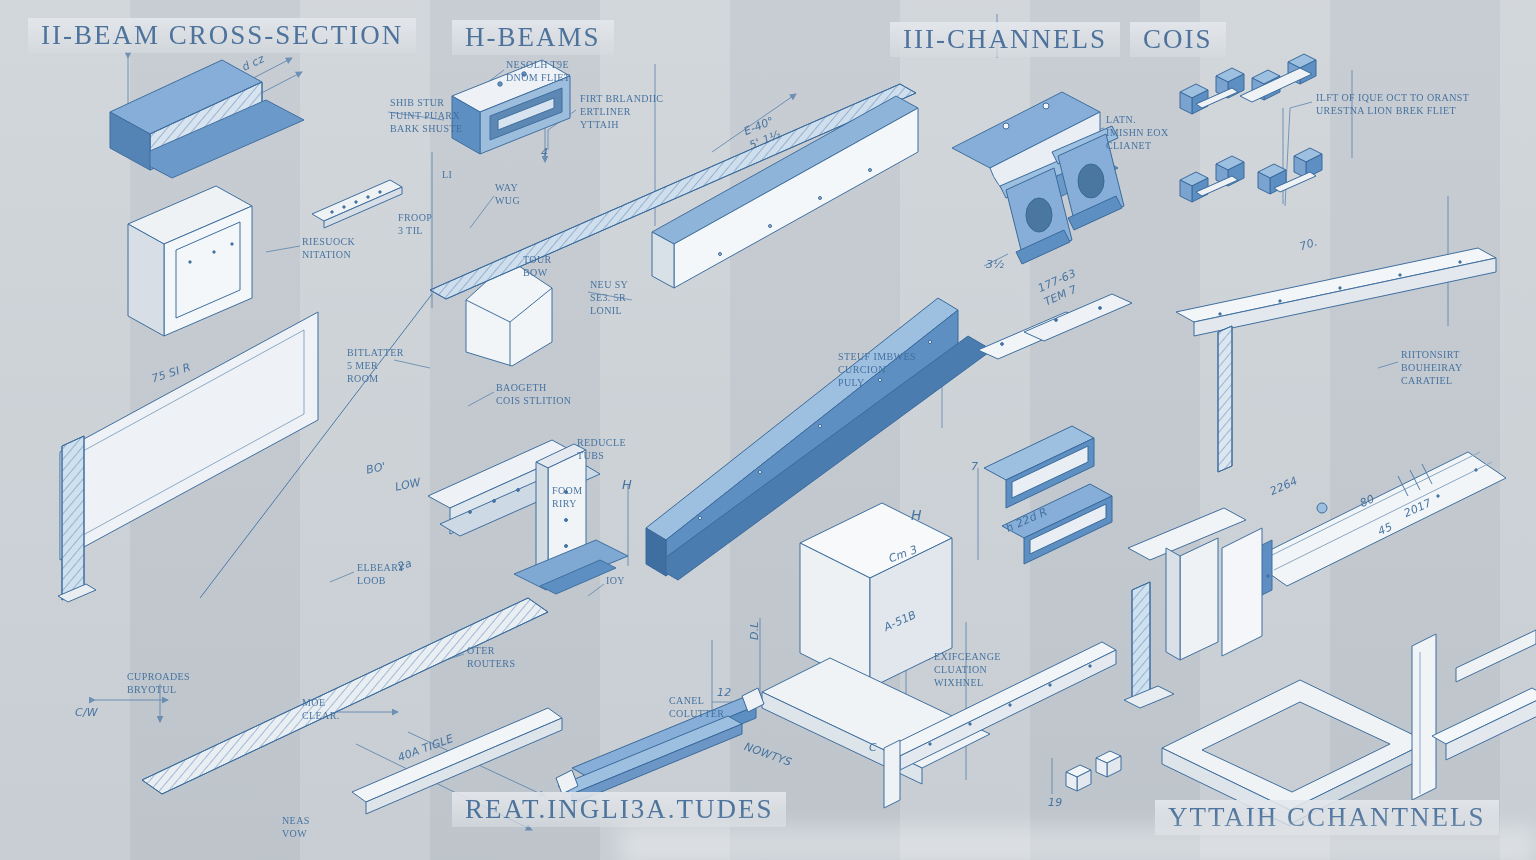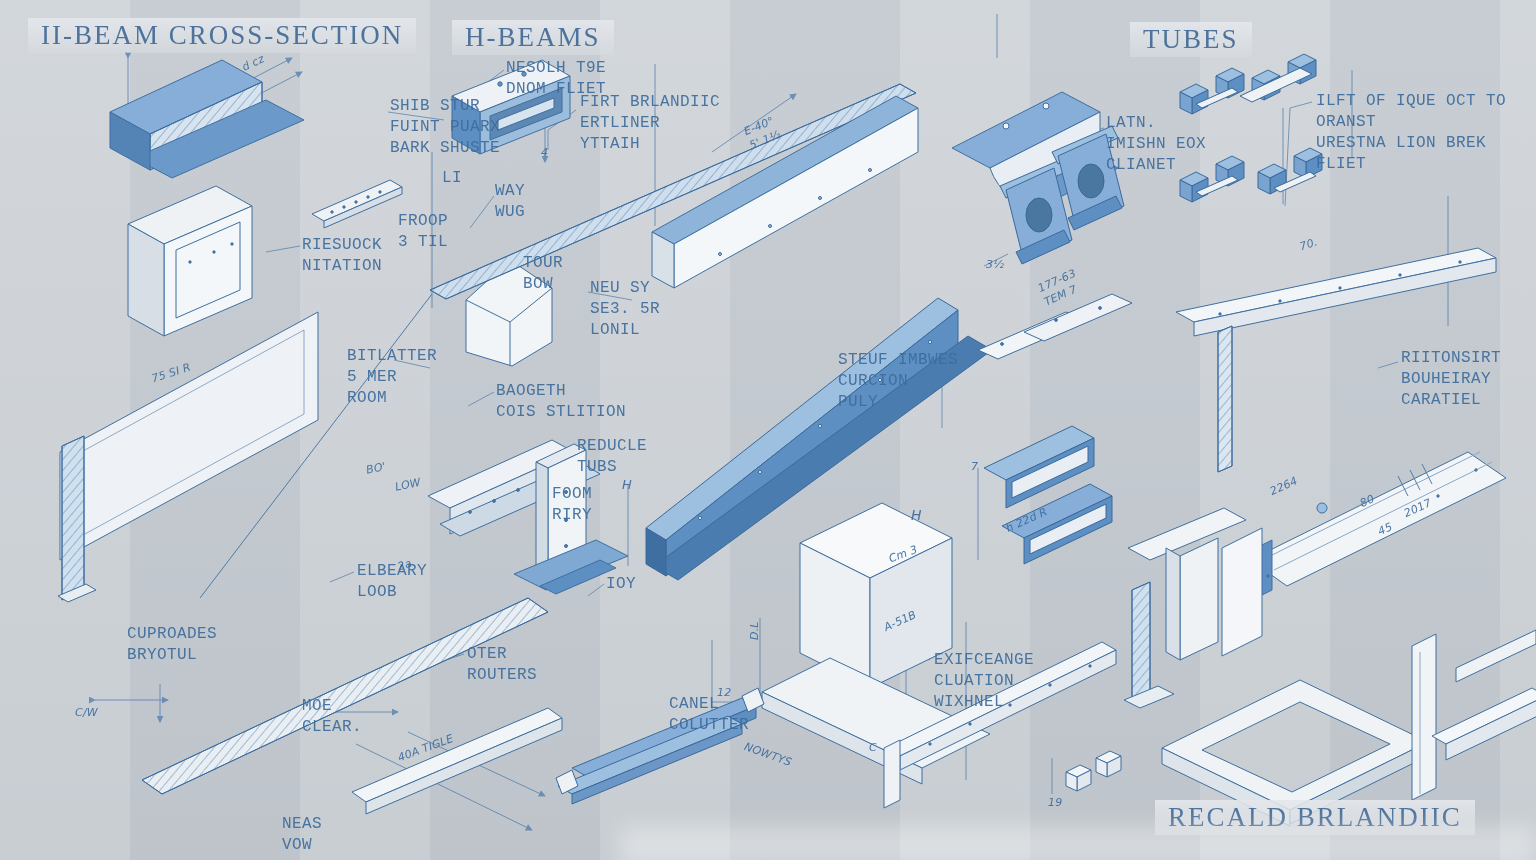--- a/index.html
+++ b/index.html
@@ -17,22 +17,22 @@
   svg{position:absolute;left:0;top:0}
   .hdr{
     position:absolute;
     font-family:"Liberation Serif",serif;
     font-size:27px;color:#4d739c;letter-spacing:2px;
     background:linear-gradient(rgba(228,231,235,.92), rgba(214,219,224,.65));
     padding:2px 13px;white-space:nowrap;
   }
   .lbl{
     position:absolute;color:#3e6d9d;
-    font-family:Liberation Mono, monospace;
-    font-size:16px;line-height:1.32;letter-spacing:.4px;
+    font-family:Liberation Serif, serif;
+    font-size:10px;line-height:1.32;letter-spacing:.4px;
     white-space:pre-line;opacity:.93;
     transform-origin:0 0;
   }
   .num{
     font-family:"DejaVu Sans",sans-serif;font-style:italic;
     font-size:11px;letter-spacing:.2px;
   }
   .glow{position:absolute;left:620px;top:826px;width:916px;height:40px;
     background:rgba(255,255,255,.35);filter:blur(10px);pointer-events:none}
 </style>
@@ -343,22 +343,24 @@
         <polygon points="1077,777 1091,770 1091,784 1077,791" fill="#e2e8ed"></polygon>
         <polygon points="1066,772 1077,777 1077,791 1066,786" fill="#eaeef2"></polygon>
     <polygon points="1096,758 1110,751 1121,756 1107,763" fill="#f2f5f7"></polygon>
         <polygon points="1107,763 1121,756 1121,770 1107,777" fill="#e2e8ed"></polygon>
         <polygon points="1096,758 1107,763 1107,777 1096,772" fill="#eaeef2"></polygon>
   </g>
 </svg>
 
 <div class="hdr" style="left:28px;top:18px">II-BEAM CROSS-SECTION</div>
 <div class="hdr" style="left:452px;top:20px">H-BEAMS</div>
-<div class="hdr" style="left:1130px;top:22px">TUBES</div>
-<div class="hdr" style="left:1155px;top:800px">RECALD BRLANDIIC</div>
+<div class="hdr" style="left:890px;top:22px">III-CHANNELS</div>
+<div class="hdr" style="left:1130px;top:22px">COIS</div>
+<div class="hdr" style="left:452px;top:792px">REAT.INGLI3A.TUDES</div>
+<div class="hdr" style="left:1155px;top:800px">YTTAIH CCHANTNELS</div>
 
 <div class="lbl num" style="left:240px;top:62px;transform:rotate(-25deg)">d cz</div>
 <div class="lbl" style="left:390px;top:96px">SHIB STUR
 FUINT PUARX
 BARK SHUSTE</div>
 <div class="lbl" style="left:506px;top:58px">NESOLH T9E
 DNOM FLIET</div>
 <div class="lbl" style="left:580px;top:92px">FIRT BRLANDIIC
 ERTLINER
 YTTAIH</div>
@@ -387,21 +389,21 @@
 RIRY</div>
 <div class="lbl" style="left:838px;top:350px">STEUF IMBWES
 CURCION
 PULY</div>
 <div class="lbl num" style="left:150px;top:373px;transform:rotate(-18deg)">75 SI R</div>
 <div class="lbl num" style="left:365px;top:464px;transform:rotate(-12deg)">BO'</div>
 <div class="lbl num" style="left:394px;top:481px;transform:rotate(-12deg)">LOW</div>
 <div class="lbl" style="left:357px;top:561px">ELBEARY
 LOOB</div>
 <div class="lbl" style="left:606px;top:574px">IOY</div>
-<div class="lbl" style="left:127px;top:624px">CUPROADES
+<div class="lbl" style="left:127px;top:670px">CUPROADES
 BRYOTUL</div>
 <div class="lbl num" style="left:75px;top:706px">C/W</div>
 <div class="lbl" style="left:302px;top:696px">MOE
 CLEAR.</div>
 <div class="lbl" style="left:467px;top:644px">OTER
 ROUTERS</div>
 <div class="lbl" style="left:669px;top:694px">CANEL
 COLUTTER</div>
 <div class="lbl num" style="left:717px;top:686px">12</div>
 <div class="lbl num" style="left:747px;top:740px;transform:rotate(20deg)">NOWTYS</div>

